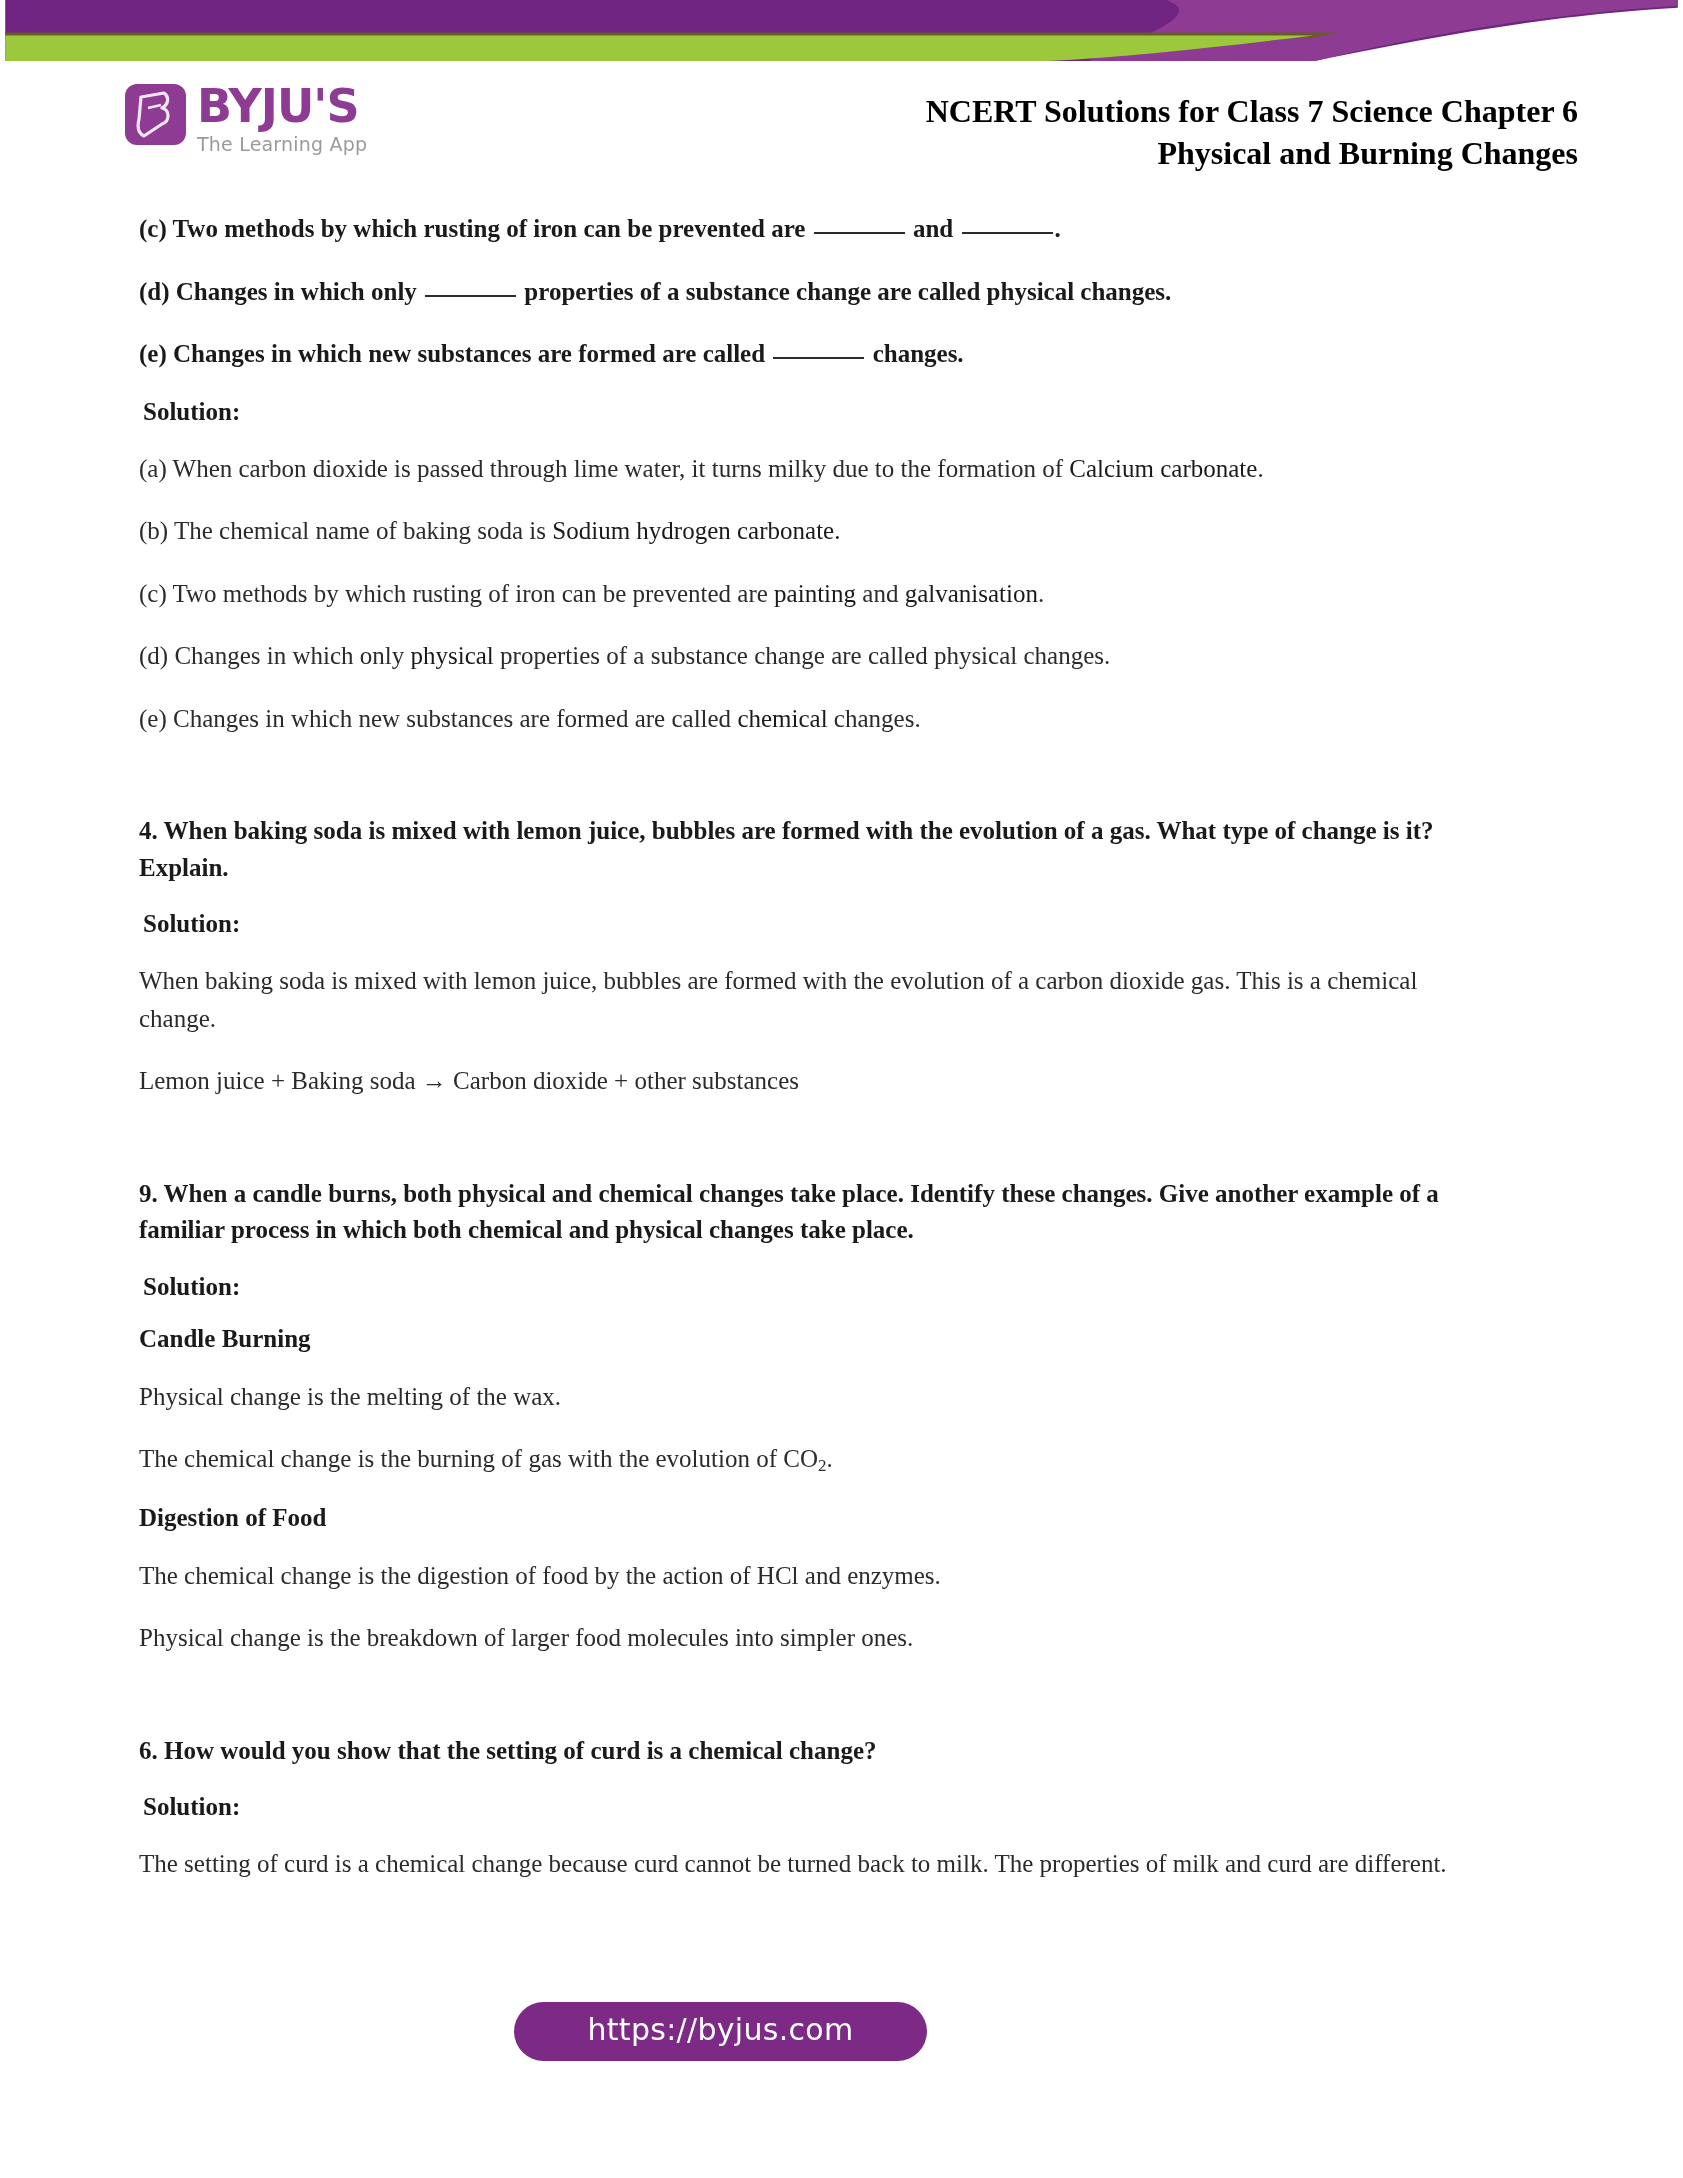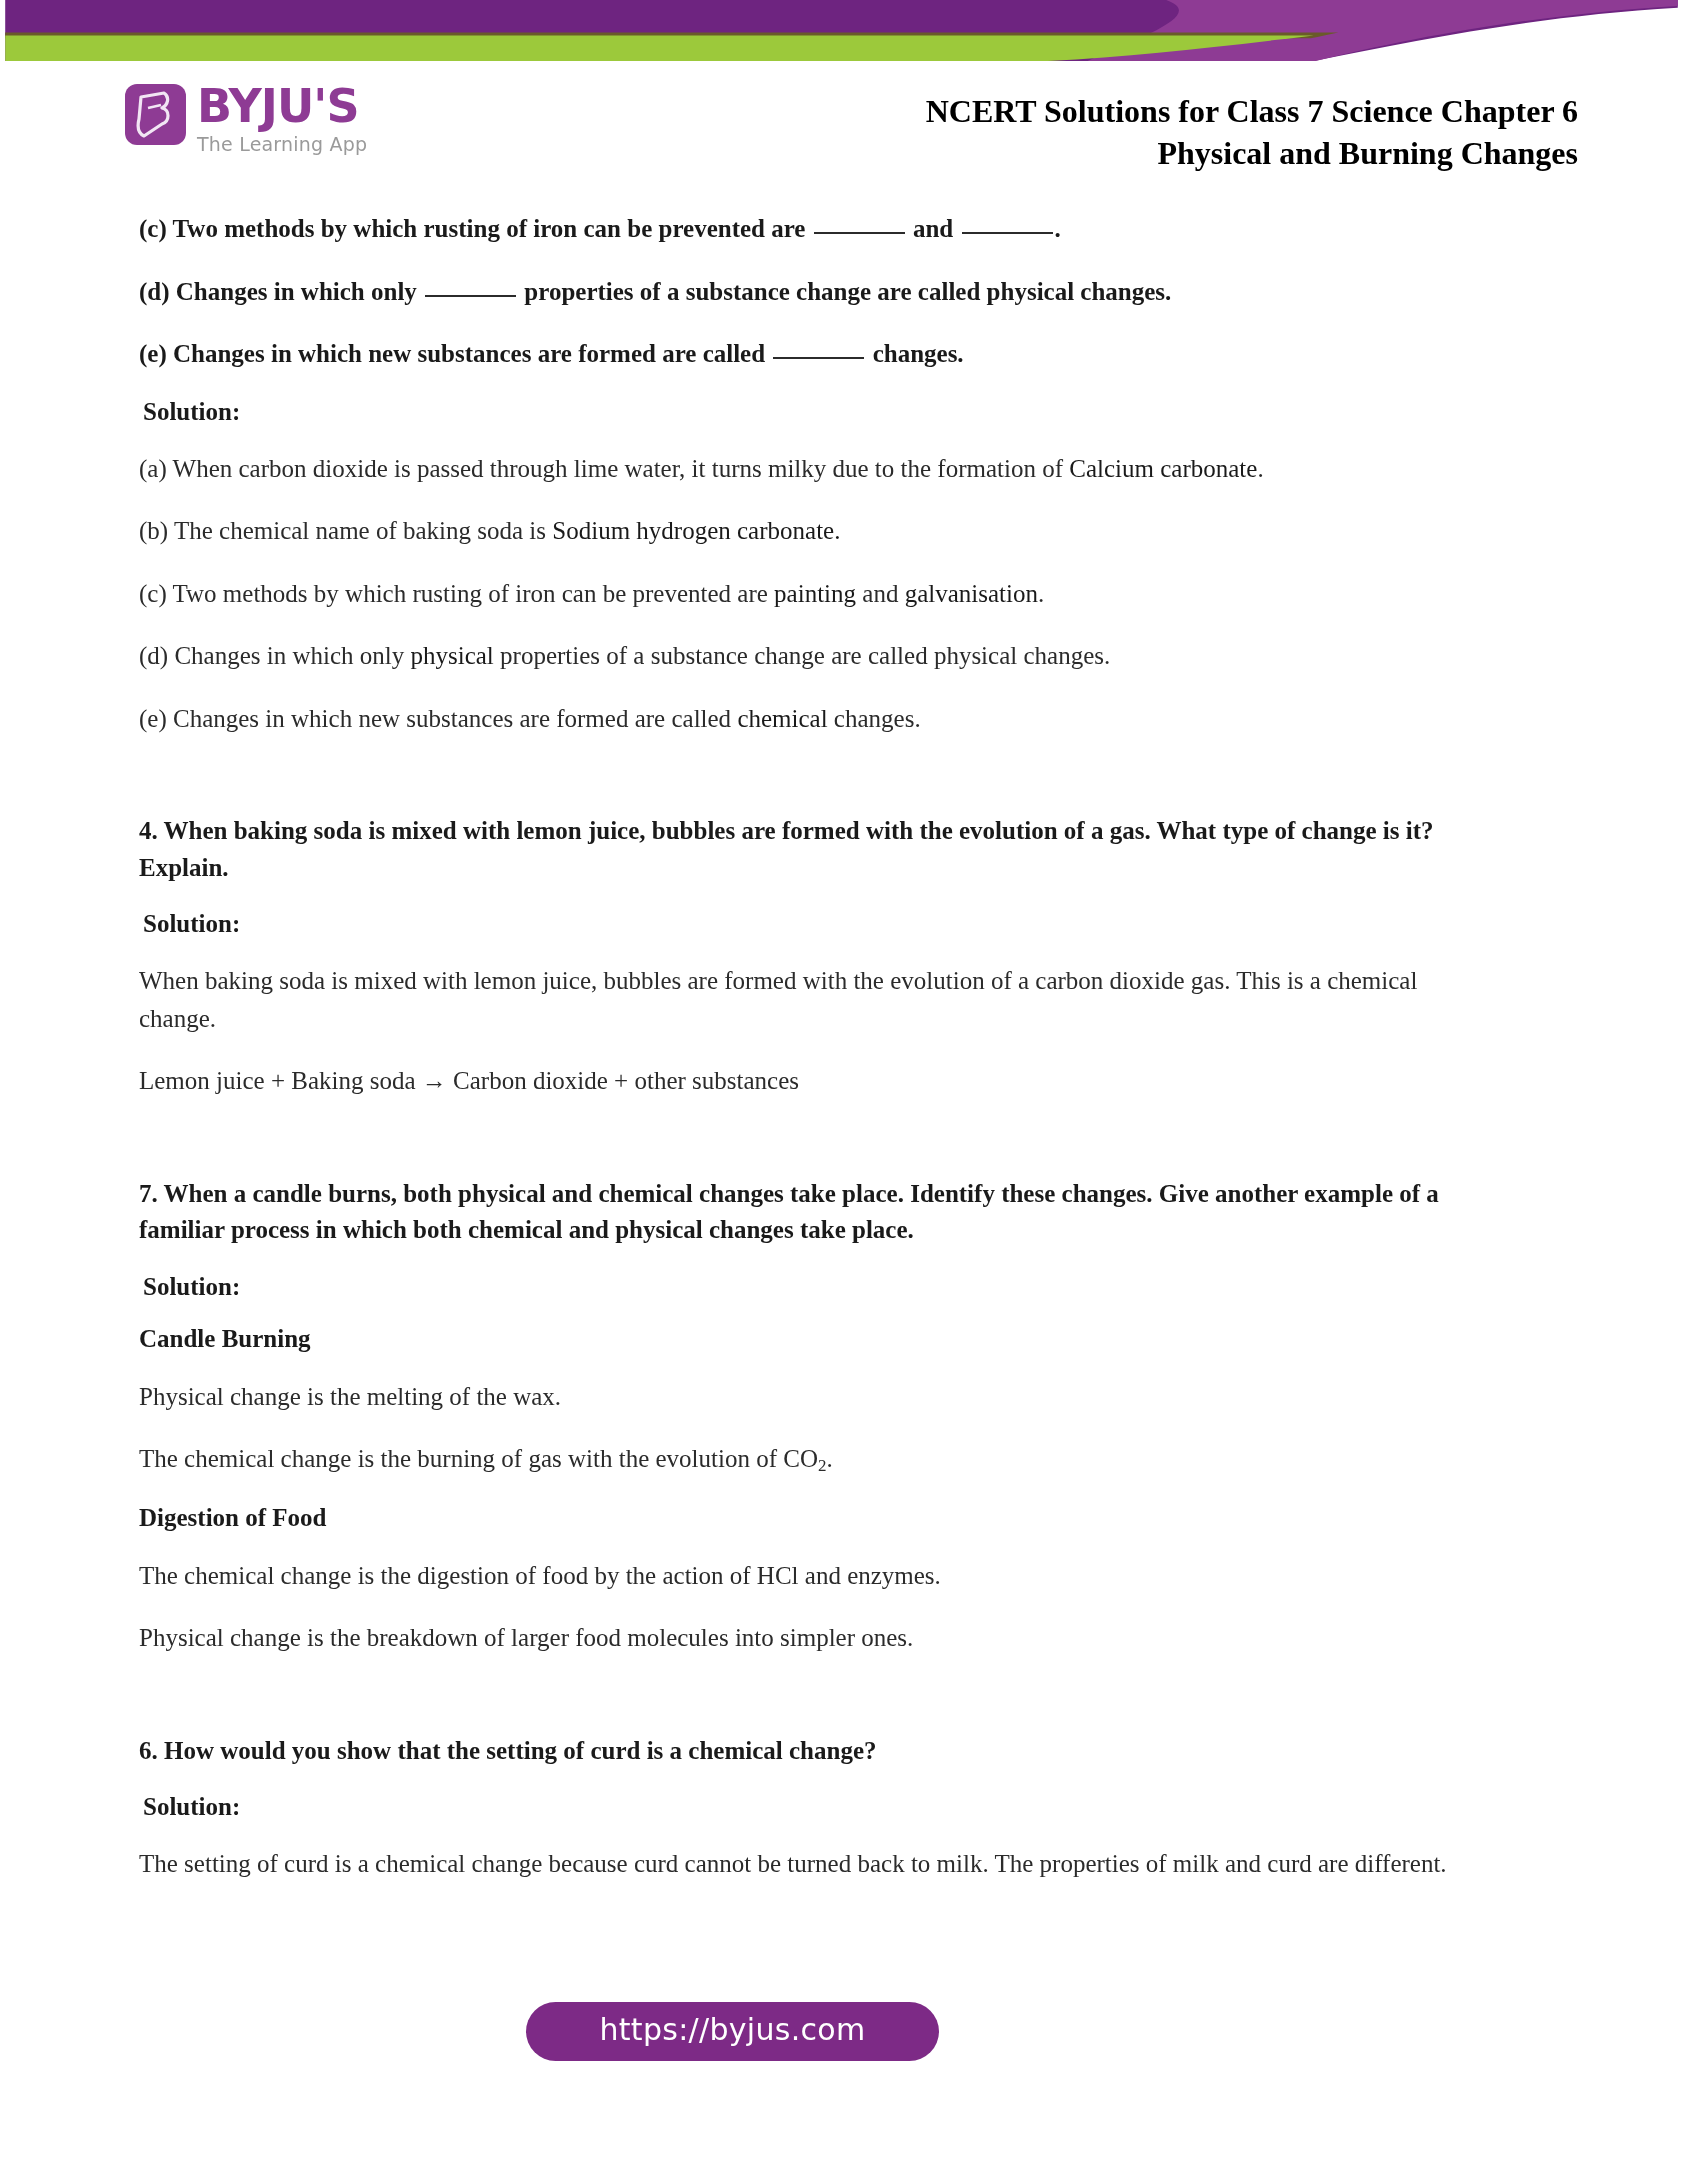--- a/index.html
+++ b/index.html
@@ -122,21 +122,21 @@
     vertical-align: 3px;
     margin: 0 2px;
   }
   .gap-lg { height: 51px; }
   b, strong { font-weight: normal; color: #1a1a1a; }
   sub { font-size: 0.68em; vertical-align: -0.25em; }
 
   
   .footer {
     position: absolute;
-    left: 12px;
+    left: 0;
     top: 2002px;
     width: 1441px;
     display: flex;
     justify-content: center;
   }
   .url-pill {
     background: #7d2a86;
     color: #ffffff;
     font-family: "DejaVu Sans", sans-serif;
     font-size: 30px;
@@ -204,21 +204,21 @@
 
   <div class="gap-lg"></div>
 
   <p class="qtext">4. When baking soda is mixed with lemon juice, bubbles are formed with the evolution of a gas. What type of change is it? Explain.</p>
   <p class="sol">Solution:</p>
   <p class="para">When baking soda is mixed with lemon juice, bubbles are formed with the evolution of a carbon dioxide gas. This is a chemical change.</p>
   <p class="para">Lemon juice + Baking soda → Carbon dioxide + other substances</p>
 
   <div class="gap-lg"></div>
 
-  <p class="qtext">7. When a candle burns, both physical and chemical changes take place. Identify these changes. Give another example of a familiar process in which both chemical and physical changes take place.</p>
+  <p class="qtext">9. When a candle burns, both physical and chemical changes take place. Identify these changes. Give another example of a familiar process in which both chemical and physical changes take place.</p>
   <p class="sol">Solution:</p>
   <p class="subhead">Candle Burning</p>
   <p class="para">Physical change is the melting of the wax.</p>
   <p class="para"><span>The chemical change is the burning of gas with the evolution of CO</span><sub>2</sub><span>.</span></p>
   <p class="subhead">Digestion of Food</p>
   <p class="para">The chemical change is the digestion of food by the action of HCl and enzymes.</p>
   <p class="para">Physical change is the breakdown of larger food molecules into simpler ones.</p>
 
   <div class="gap-lg"></div>
 

